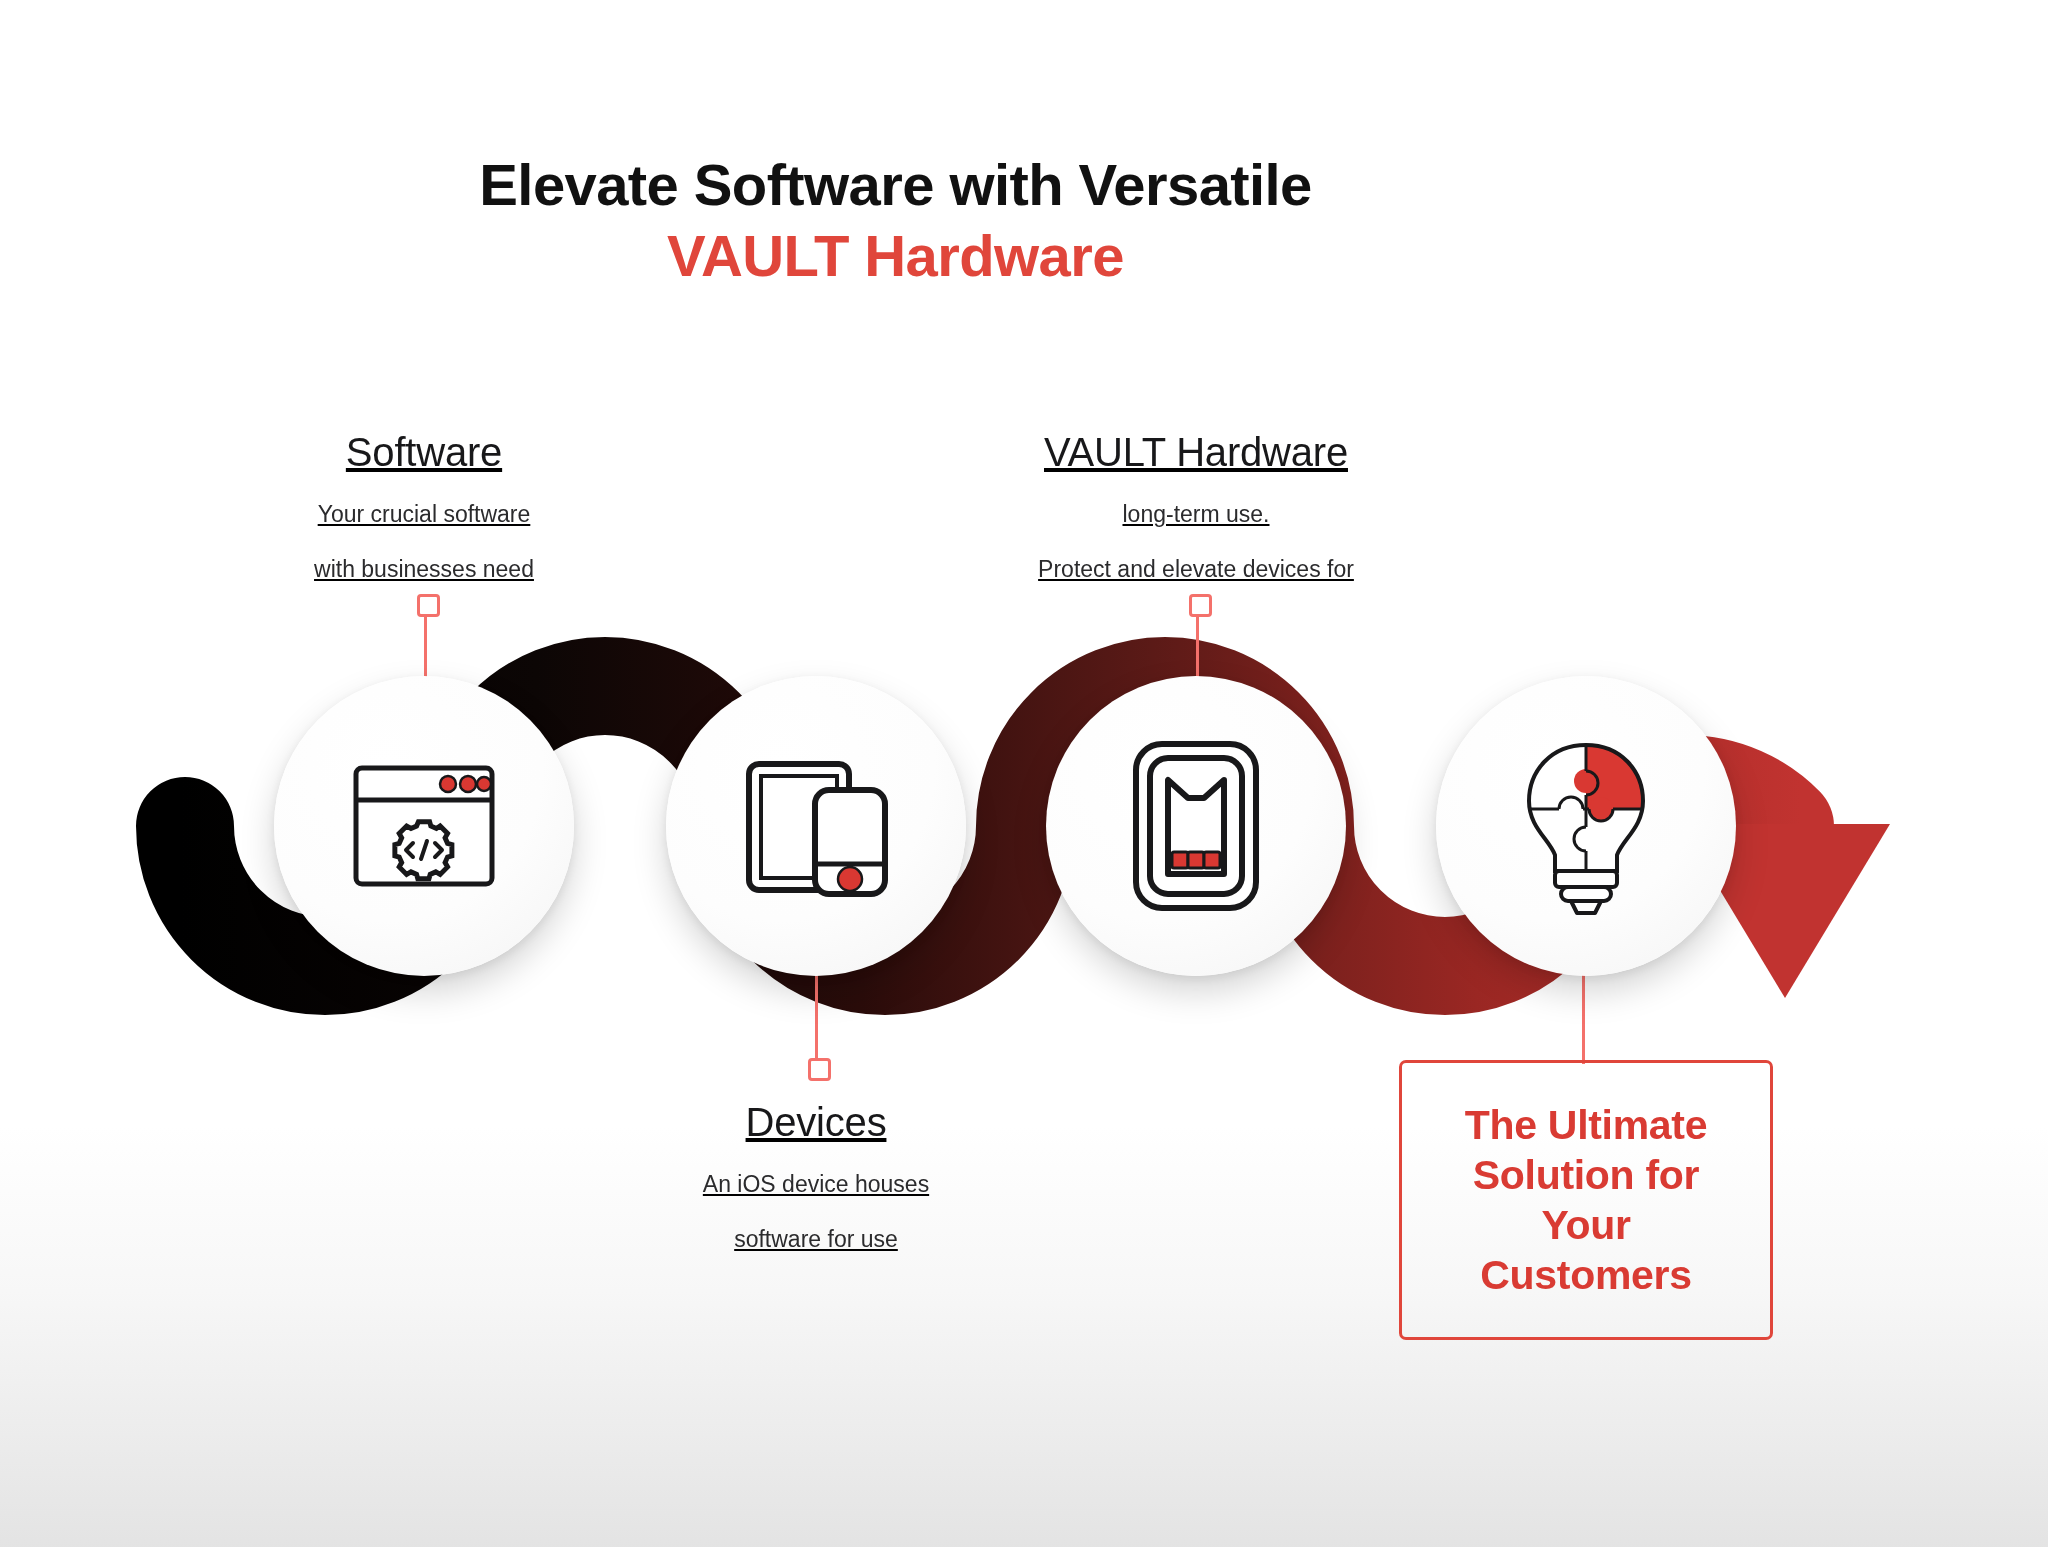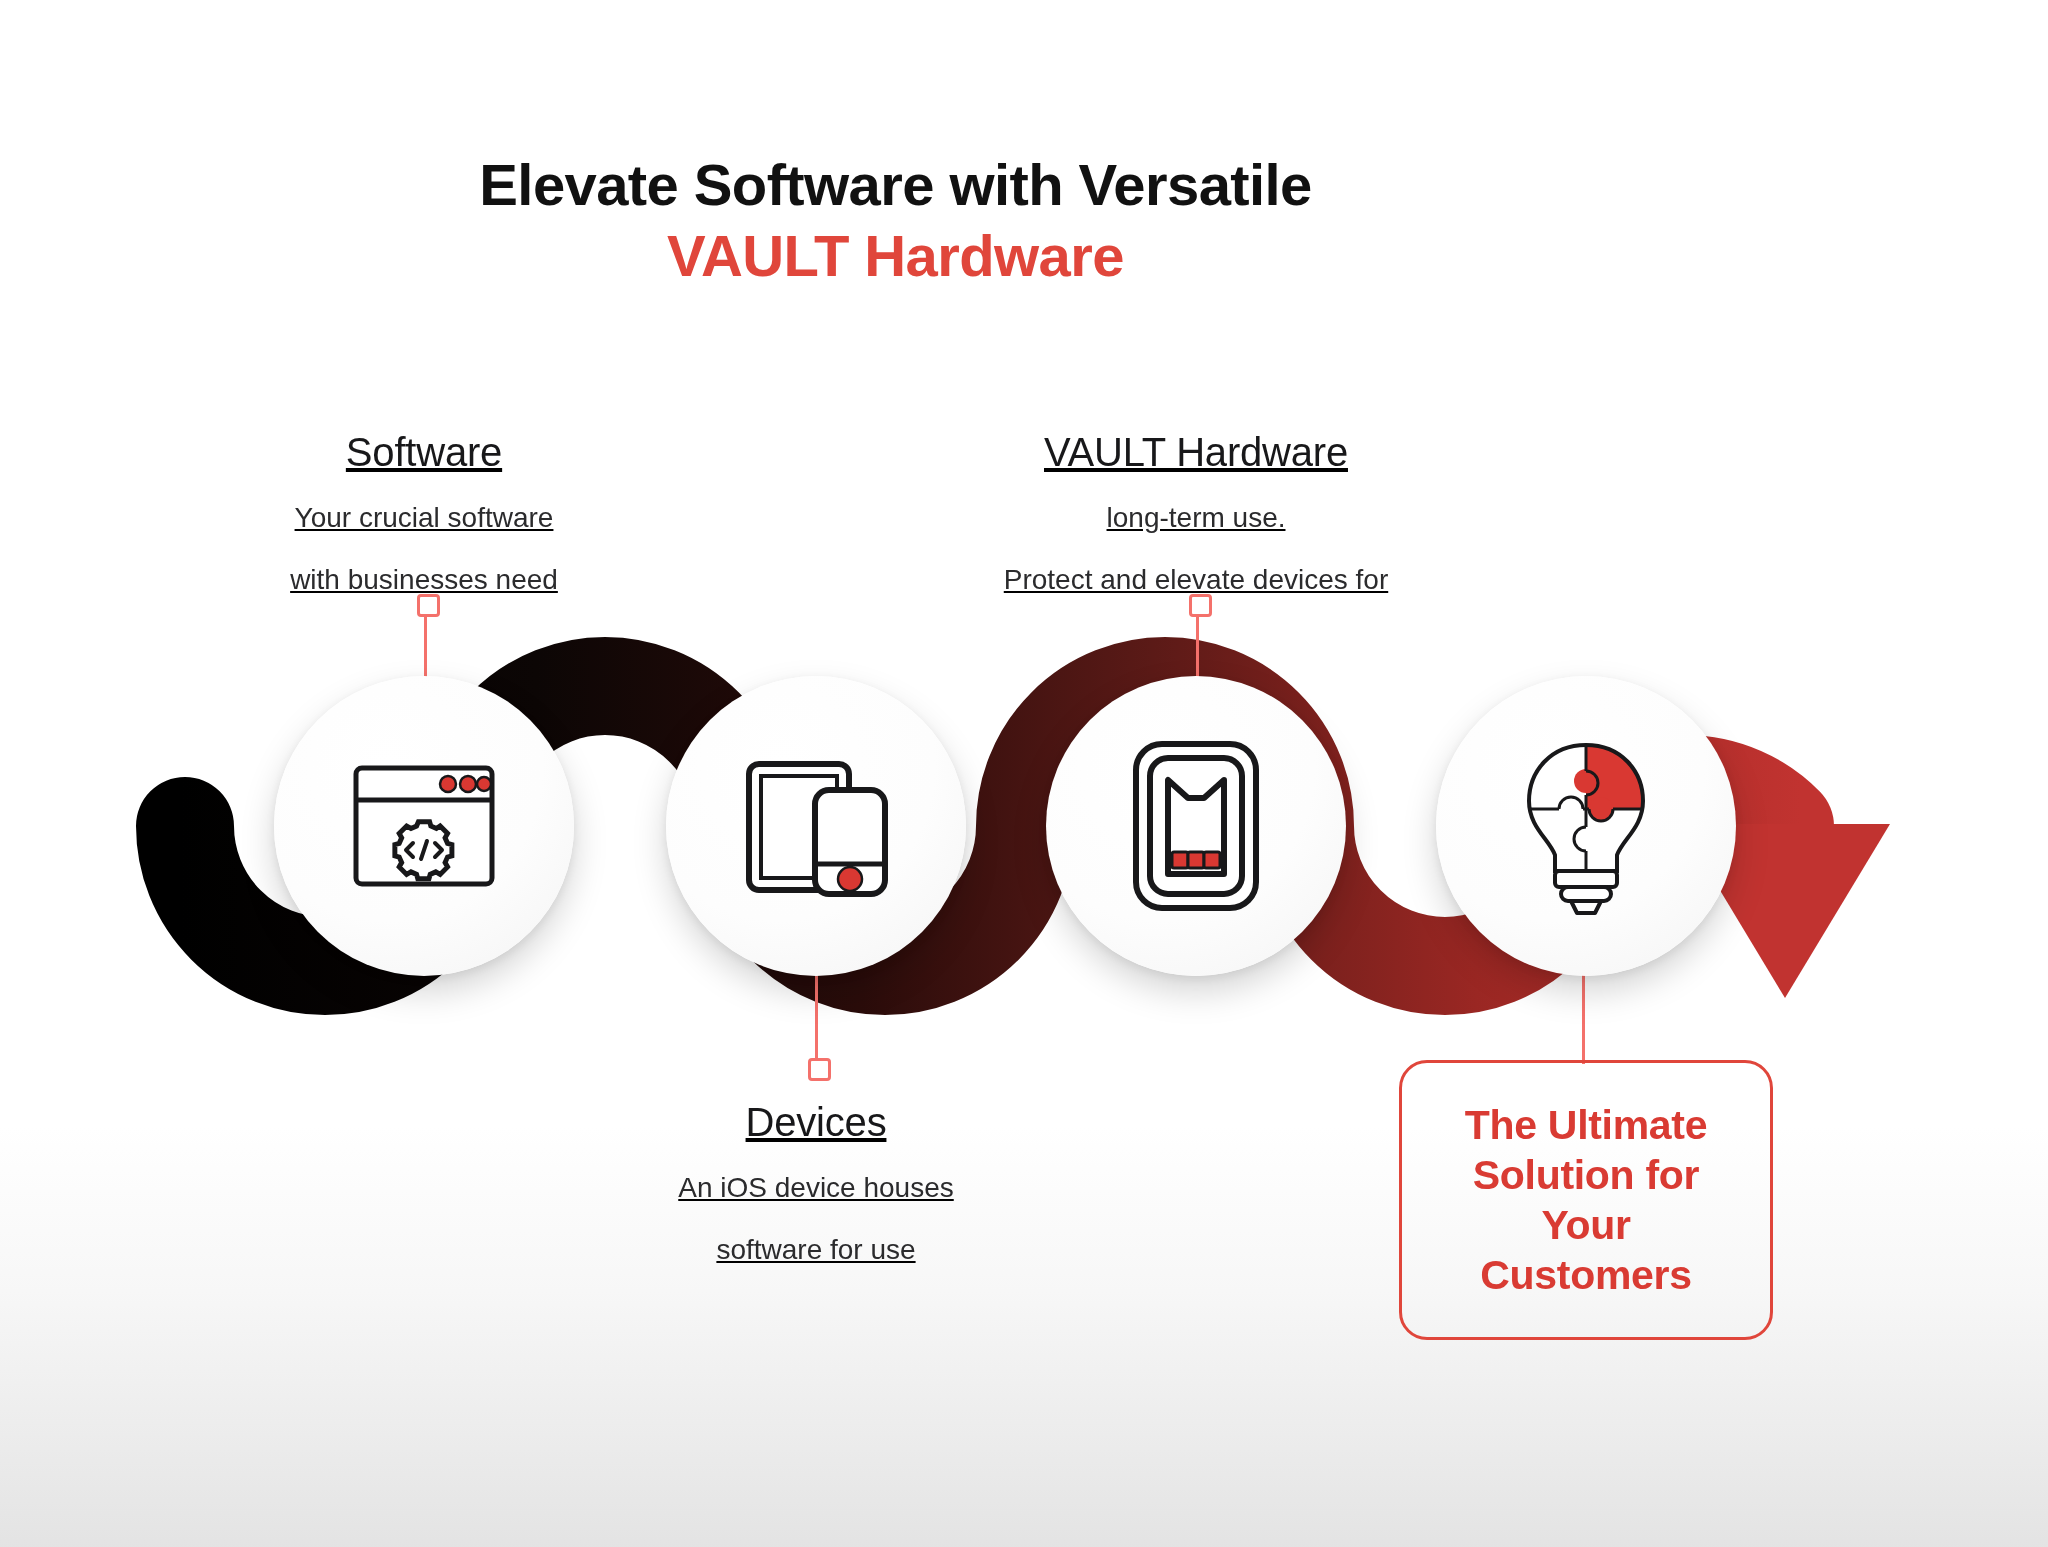--- a/index.html
+++ b/index.html
@@ -74,21 +74,21 @@
   .node-label .title {
     display: block;
     font-size: 40px;
     font-weight: 400;
     color: #18181a;
     letter-spacing: -0.2px;
     margin-bottom: 14px;
   }
   .node-label .desc {
     display: block;
-    font-size: 28px;
+    font-size: 23px;
     font-weight: 400;
     color: #2b2b2d;
     line-height: 1.36;
     margin-top: 24px;
   }
 
   
   .leader {
     position: absolute;
     width: 3px;
@@ -104,21 +104,21 @@
   }
 
   
   #callout-box {
     position: absolute;
     left: 1399px;
     top: 1060px;
     width: 368px;
     height: 274px;
     border: 3px solid #E0463B;
-    border-radius: 28px;
+    border-radius: 7px;
     display: flex;
     align-items: center;
     justify-content: center;
     background: transparent;
   }
   #callout-box .callout-text {
     font-size: 41px;
     font-weight: 700;
     color: #D93B33;
     text-align: center;

